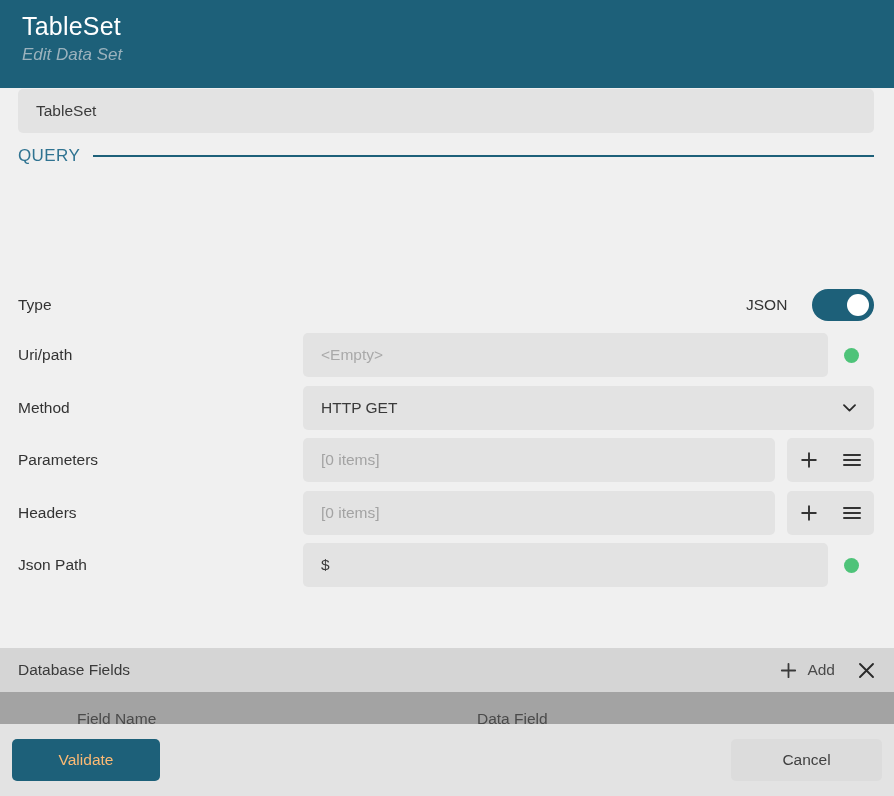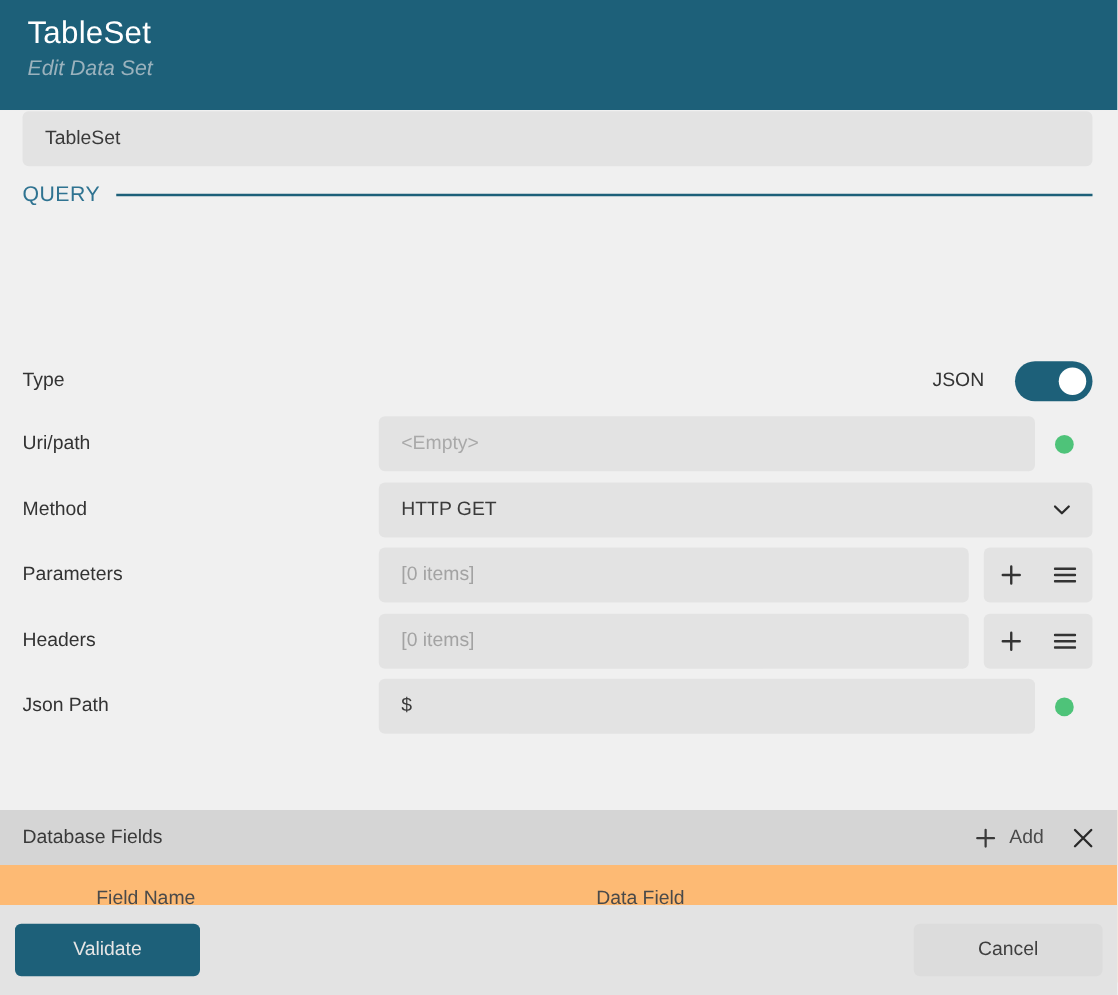--- a/index.html
+++ b/index.html
@@ -164,21 +164,21 @@
     display: flex; align-items: center; justify-content: center;
     color: #333333;
   }
   .gicon svg { display: block; }
 
   
   .fields-panel {
     position: absolute;
     left: 0; top: 560px;
     width: 894px;
-    background: #fdba74;
+    background: #a3a3a3;
   }
   .fields-bar {
     height: 44px;
     background: #d5d5d5;
     display: flex;
     align-items: center;
     padding: 0 18px;
   }
   .fields-bar-title {
     font-size: 15.5px;
@@ -251,21 +251,21 @@
   }
   .btn {
     height: 42px;
     border: none;
     border-radius: 5px;
     font-family: "Liberation Sans", sans-serif;
     font-size: 15.5px;
     cursor: pointer;
     outline: none;
   }
-  .btn-primary { background: #1d6079; color: #e5e5e5; }
+  .btn-primary { background: #1d6079; color: #fdba74; }
   .btn-secondary { background: #dcdcdc; color: #3f3f3f; }
   .btn-validate { position: absolute; left: 12px;  width: 148px; }
   .btn-export   { position: absolute; left: 183px; width: 152px; }
   .btn-save     { position: absolute; left: 552px; width: 158px; }
   .btn-cancel   { position: absolute; left: 731px; width: 151px; }
 </style>
 </head>
 <body>
 
 <div id="app">

